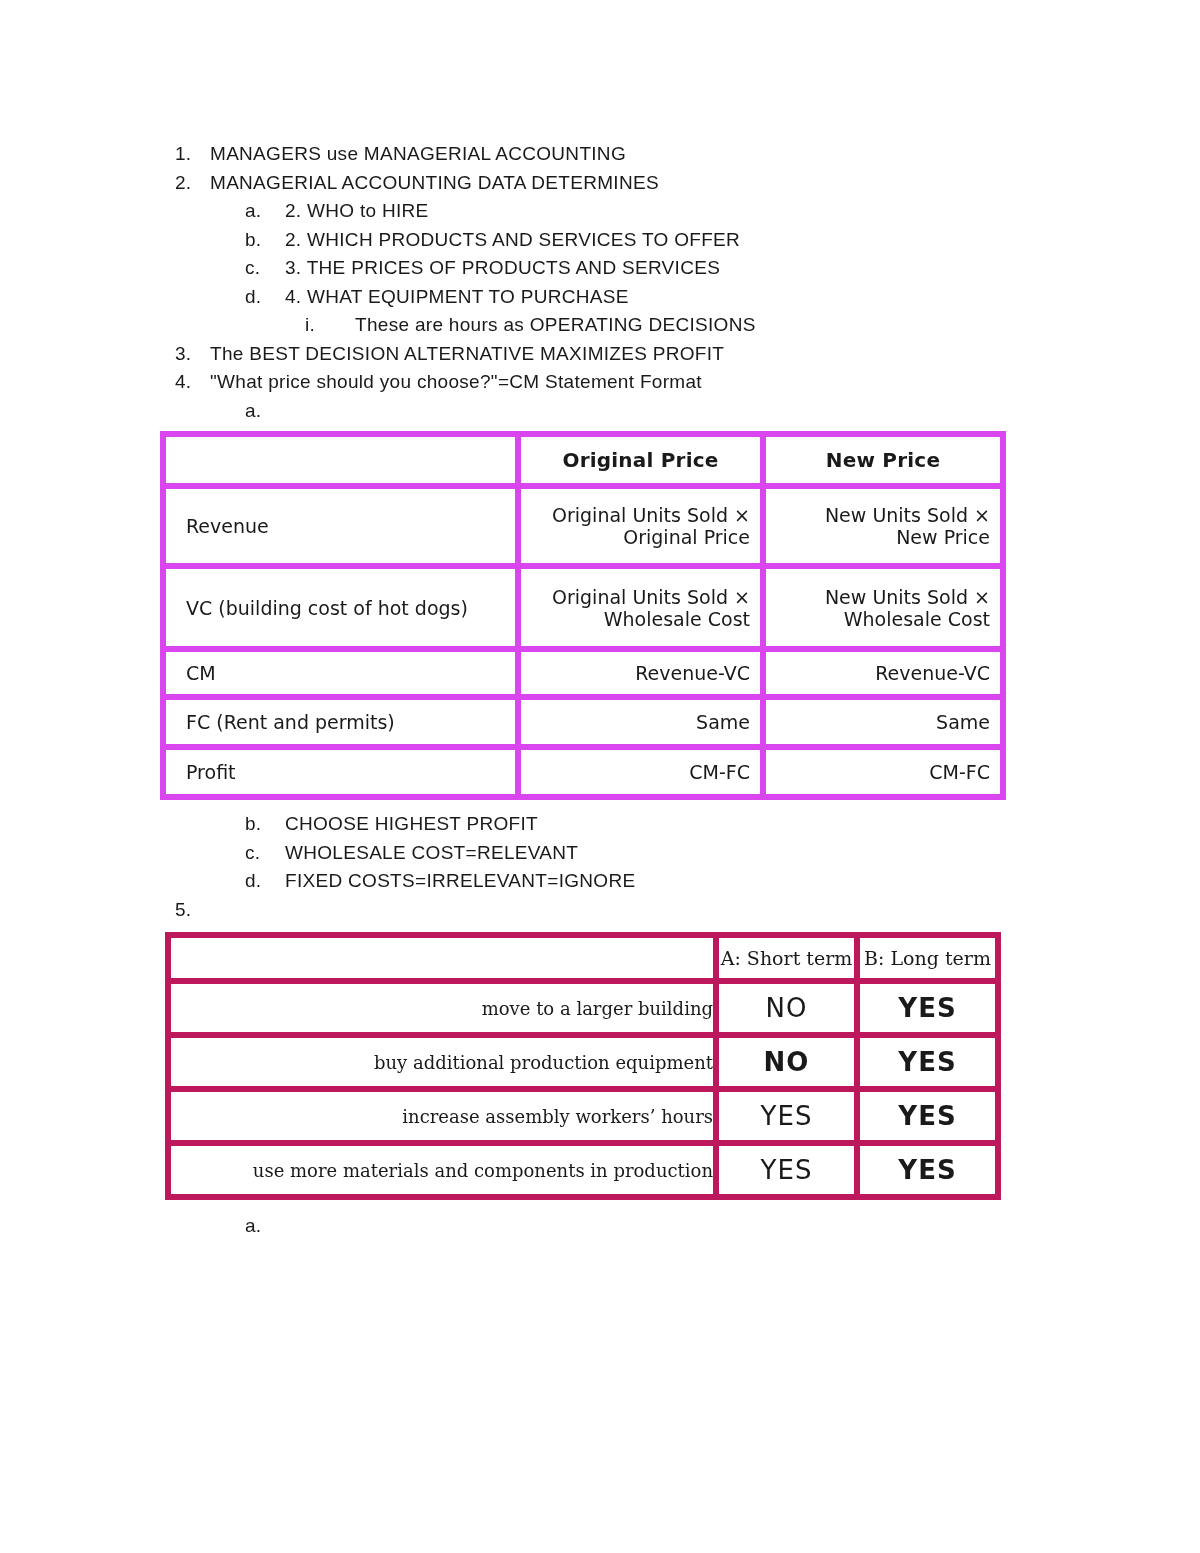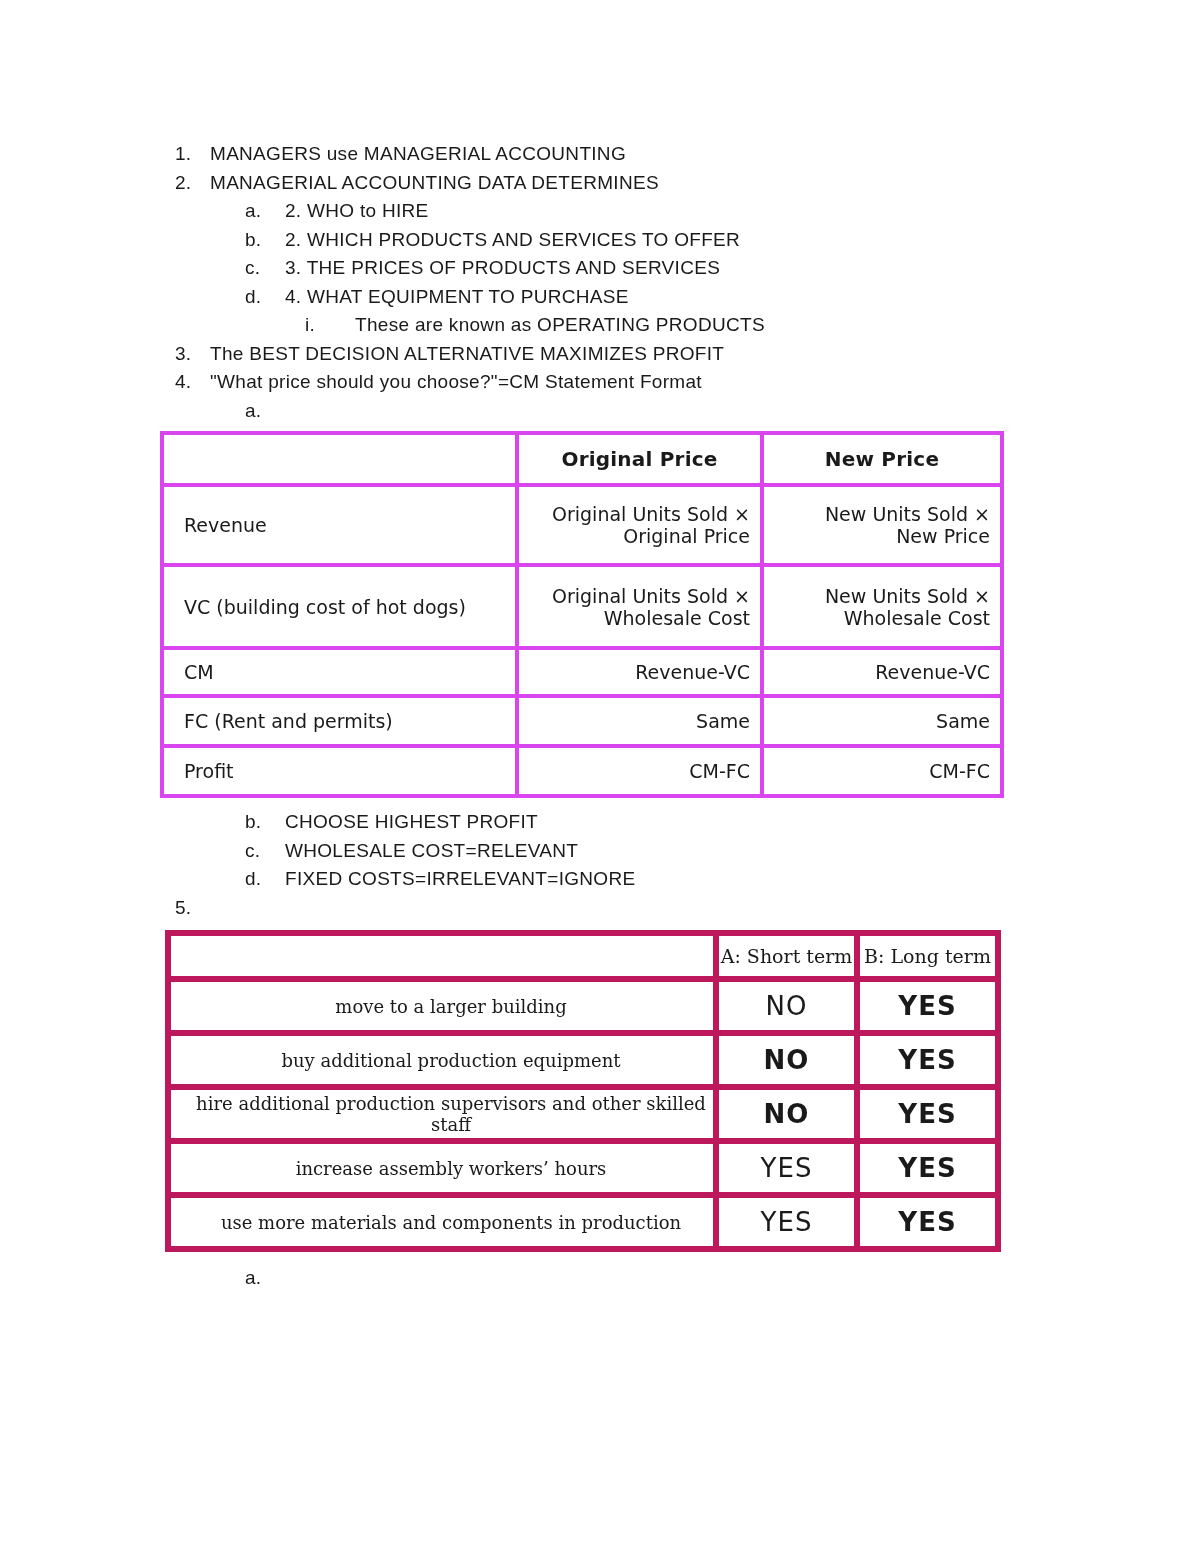--- a/index.html
+++ b/index.html
@@ -31,21 +31,21 @@
   .t1 {
     width: 840px;
     margin: 6px 0 10px -15px;
     table-layout: fixed;
     border: 3px solid #000;
     font-family: "DejaVu Sans", sans-serif;
   }
   .t1 col.c1 { width: 355px; }
   .t1 col.c2 { width: 245px; }
   .t1 col.c3 { width: 240px; }
-  .t1 th, .t1 td { border: 4px solid #d946ef; padding: 6px 10px; vertical-align: middle; }
+  .t1 th, .t1 td { border: 6px solid #d946ef; padding: 6px 10px; vertical-align: middle; }
   .t1 th { height: 52px; font-size: 20px; font-weight: bold; text-align: center; letter-spacing: 0.2px; }
   .t1 td { font-size: 19px; text-align: right; white-space: pre-line; }
   .t1 td.lbl { text-align: left; padding-left: 20px; }
   .t1 tr.r1 td { height: 80px; }
   .t1 tr.r2 td { height: 83px; }
   .t1 tr.r3 td { height: 48px; }
   .t1 tr.r4 td { height: 50px; }
   .t1 tr.r5 td { height: 50px; }
 
   
@@ -54,21 +54,21 @@
     margin: 8px 0 12px -10px;
     table-layout: fixed;
     border: 2px solid #000;
   }
   .t2 col.c1 { width: 548px; }
   .t2 col.c2 { width: 141px; }
   .t2 col.c3 { width: 141px; }
   .t2 th, .t2 td { border: 6px solid #be185d; vertical-align: middle; }
   .t2 th { height: 46px; font-family: "DejaVu Serif", serif; font-size: 19px; font-weight: normal; text-align: center; }
   .t2 td { height: 54px; }
-  .t2 td.lbl { font-family: "DejaVu Serif", serif; font-size: 18px; text-align: center; padding-left: 18px; }
+  .t2 td.lbl { font-family: "DejaVu Serif", serif; font-size: 18px; text-align: right; padding-left: 18px; }
   .t2 td.val { font-family: "DejaVu Sans", sans-serif; font-size: 26px; text-align: center; letter-spacing: 1px; }
   .bold { font-weight: bold; font-size: 21px; }
 </style>
 </head>
 <body>
 
 <div class="page">
   <div class="content">
 
     <div class="line lvl1">
@@ -90,21 +90,21 @@
     <div class="line lvl2">
       <span class="marker">c.</span>
       <span class="txt">3. THE PRICES OF PRODUCTS AND SERVICES</span>
     </div>
     <div class="line lvl2">
       <span class="marker">d.</span>
       <span class="txt">4. WHAT EQUIPMENT TO PURCHASE</span>
     </div>
     <div class="line lvl3">
       <span class="marker">i.</span>
-      <span class="txt">These are known as OPERATING PRODUCTS</span>
+      <span class="txt">These are hours as OPERATING DECISIONS</span>
     </div>
     <div class="line lvl1">
       <span class="marker">3.</span>
       <span class="txt">The BEST DECISION ALTERNATIVE MAXIMIZES PROFIT</span>
     </div>
     <div class="line lvl1">
       <span class="marker">4.</span>
       <span class="txt">"What price should you choose?"=CM Statement Format</span>
     </div>
     <div class="line lvl2">
@@ -189,25 +189,20 @@
         <td class="lbl">move to a larger building</td>
         <td class="val">NO</td>
         <td class="val bold">YES</td>
       </tr>
       <tr>
         <td class="lbl">buy additional production equipment</td>
         <td class="val bold">NO</td>
         <td class="val bold">YES</td>
       </tr>
       <tr>
-        <td class="lbl">hire additional production supervisors and other skilled staff</td>
-        <td class="val bold">NO</td>
-        <td class="val bold">YES</td>
-      </tr>
-      <tr>
         <td class="lbl">increase assembly workers’ hours</td>
         <td class="val">YES</td>
         <td class="val bold">YES</td>
       </tr>
       <tr>
         <td class="lbl">use more materials and components in production</td>
         <td class="val">YES</td>
         <td class="val bold">YES</td>
       </tr>
     </tbody>

